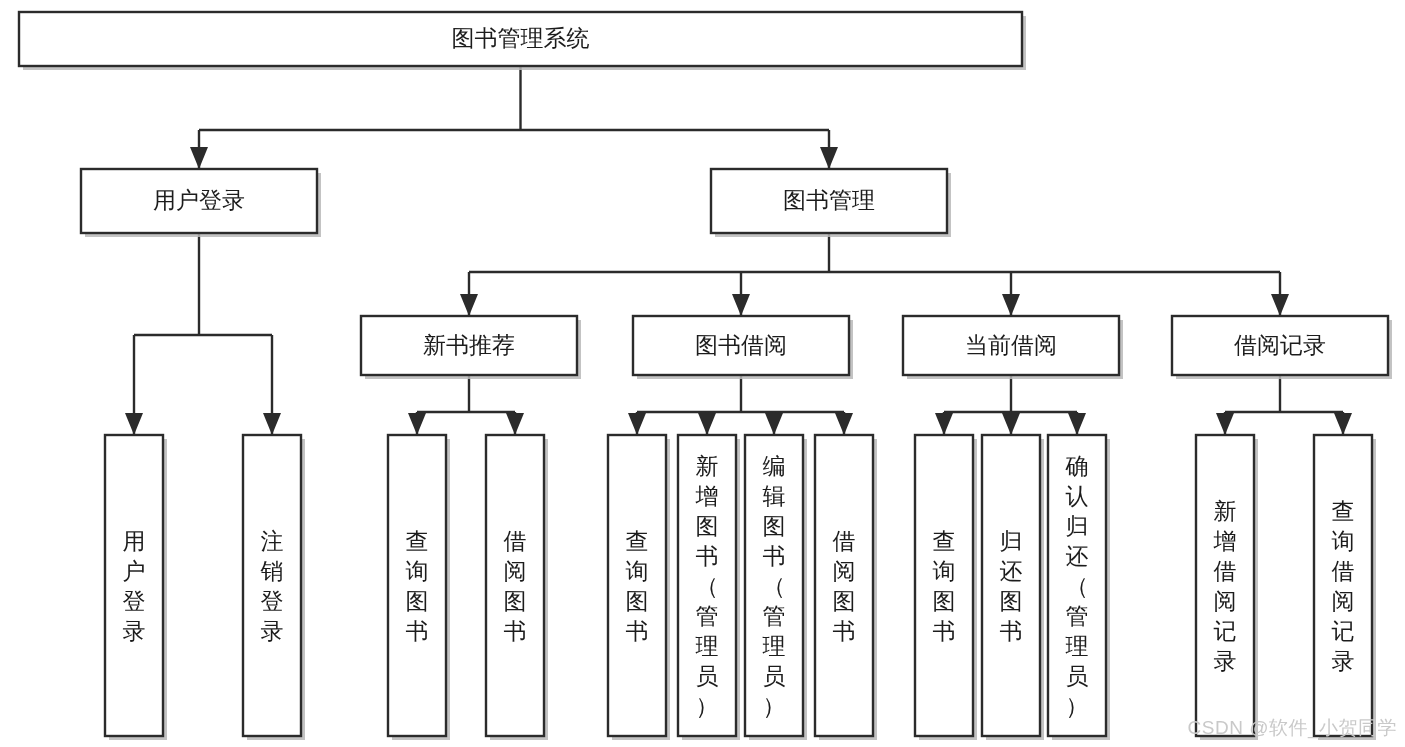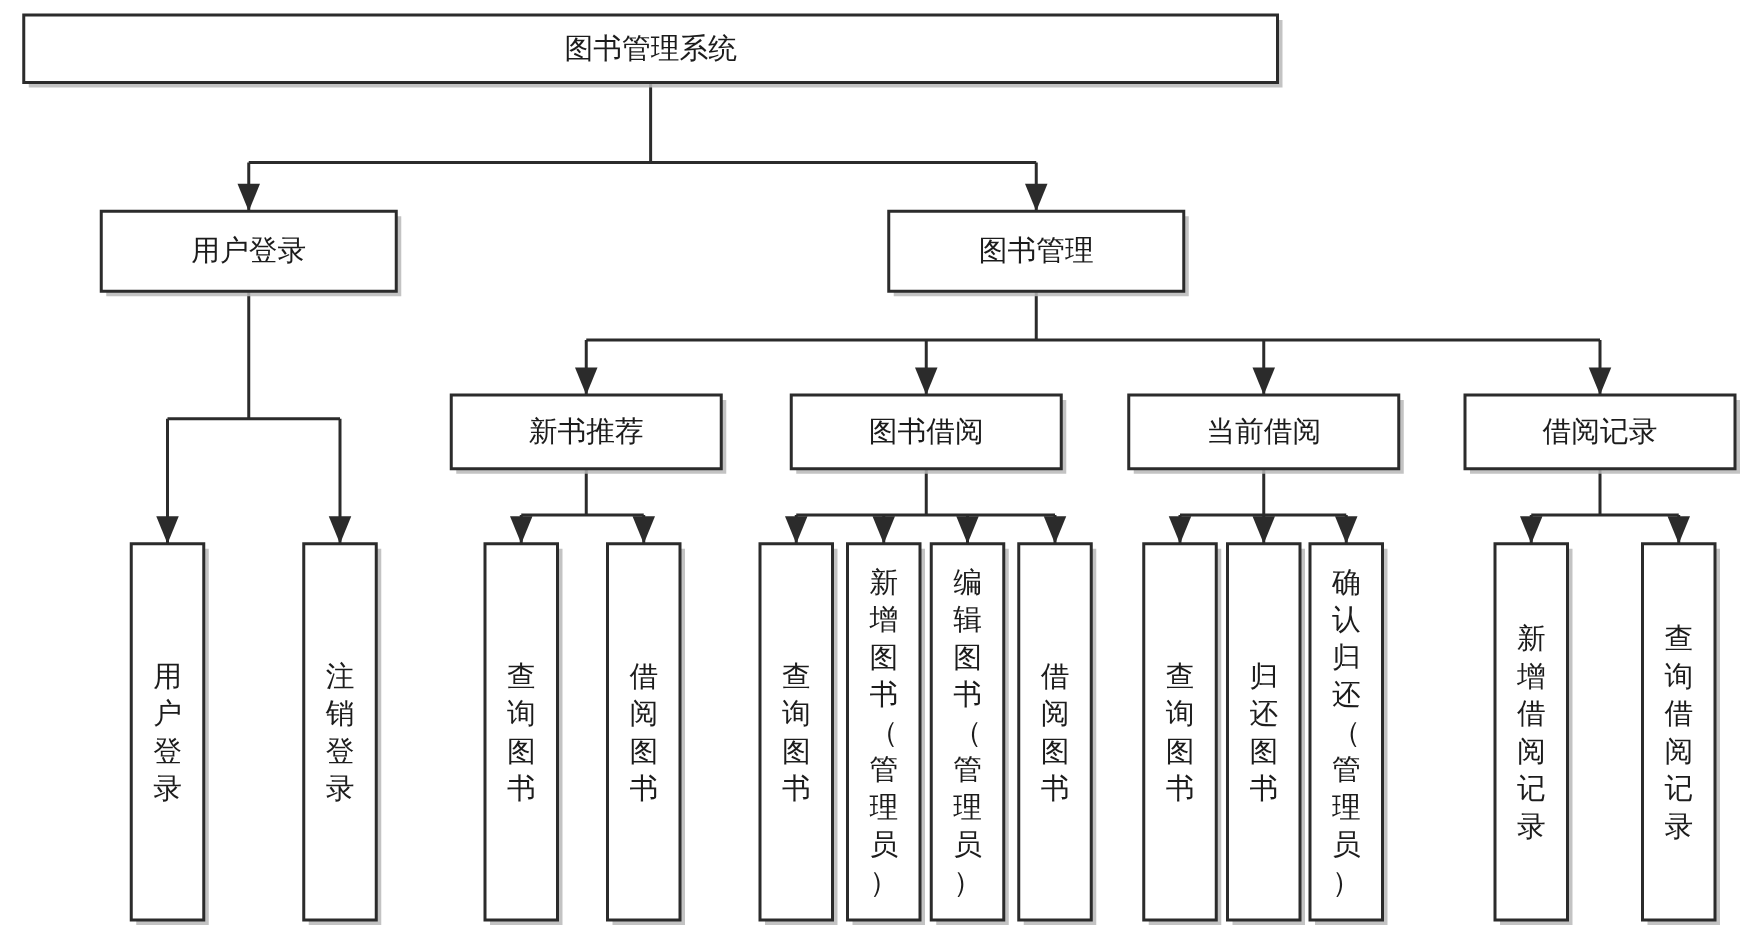--- a/index.html
+++ b/index.html
@@ -226,13 +226,14 @@
           <rect x="1196" y="435" width="58" height="301" class="node-box"></rect>
           <text x="1225" class="node-label-v"><tspan x="1225" y="518.5">新</tspan><tspan x="1225" y="548.5">增</tspan><tspan x="1225" y="578.5">借</tspan><tspan x="1225" y="608.5">阅</tspan><tspan x="1225" y="638.5">记</tspan><tspan x="1225" y="668.5">录</tspan></text>
         </g>
         <g>
           <rect x="1318" y="439" width="58" height="301" class="node-shadow"></rect>
           <rect x="1314" y="435" width="58" height="301" class="node-box"></rect>
           <text x="1343" class="node-label-v"><tspan x="1343" y="518.5">查</tspan><tspan x="1343" y="548.5">询</tspan><tspan x="1343" y="578.5">借</tspan><tspan x="1343" y="608.5">阅</tspan><tspan x="1343" y="638.5">记</tspan><tspan x="1343" y="668.5">录</tspan></text>
         </g>
       </g>
   </svg>
+  <div class="watermark-text">CSDN @软件_小贺同学</div>
 </div>
 
 </body></html>

